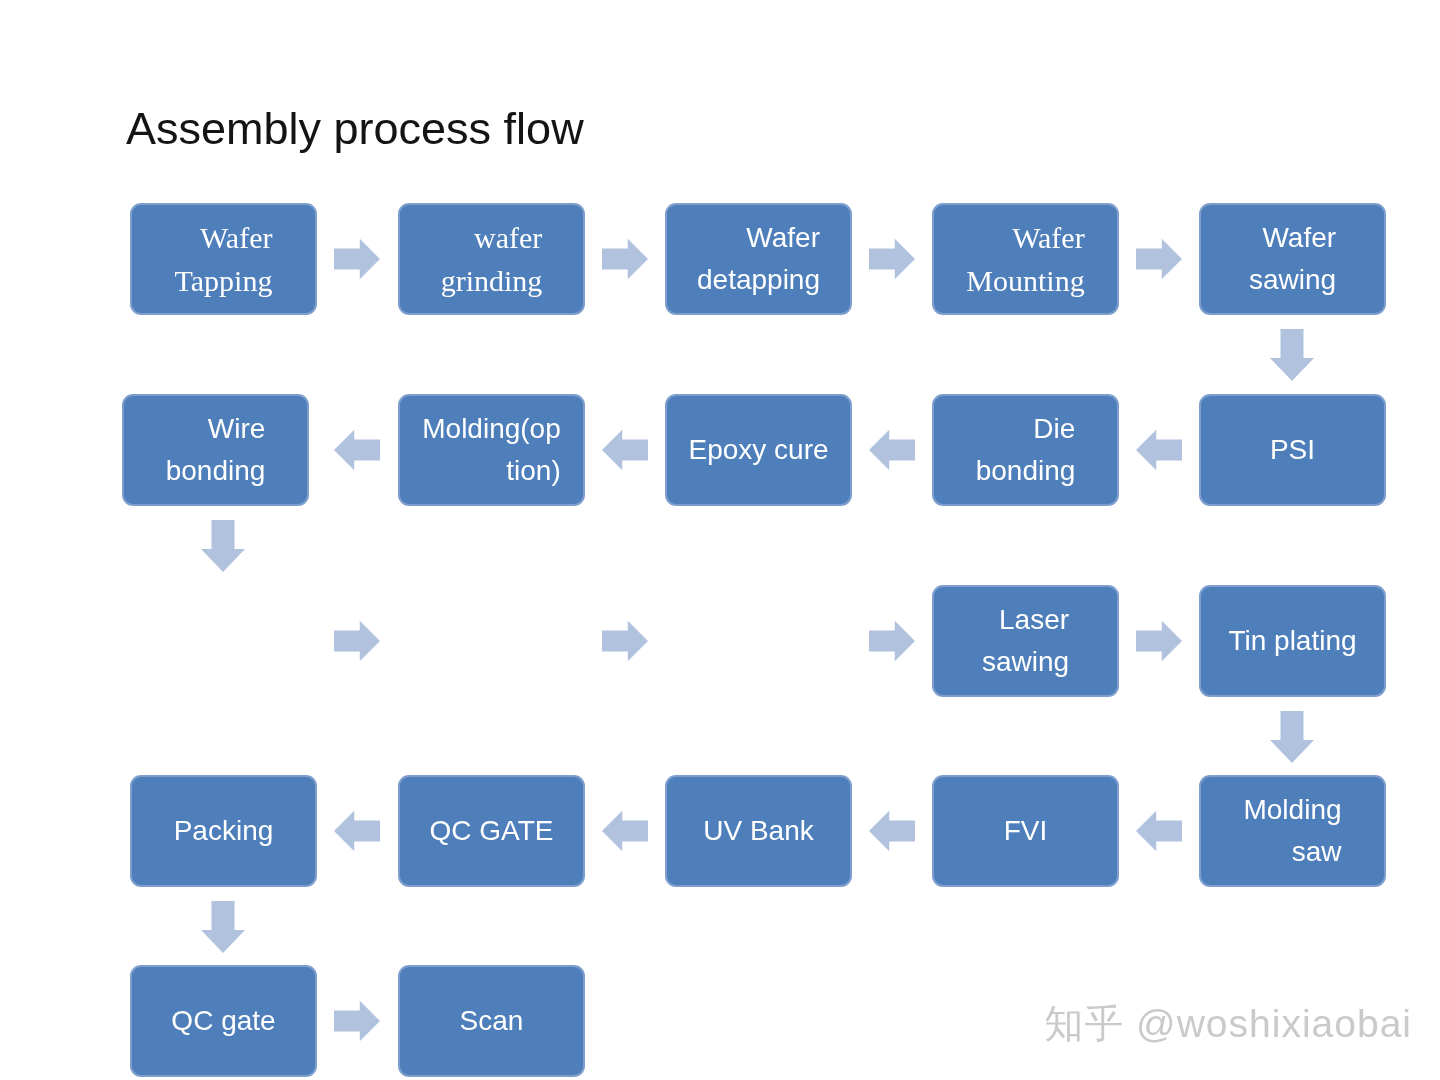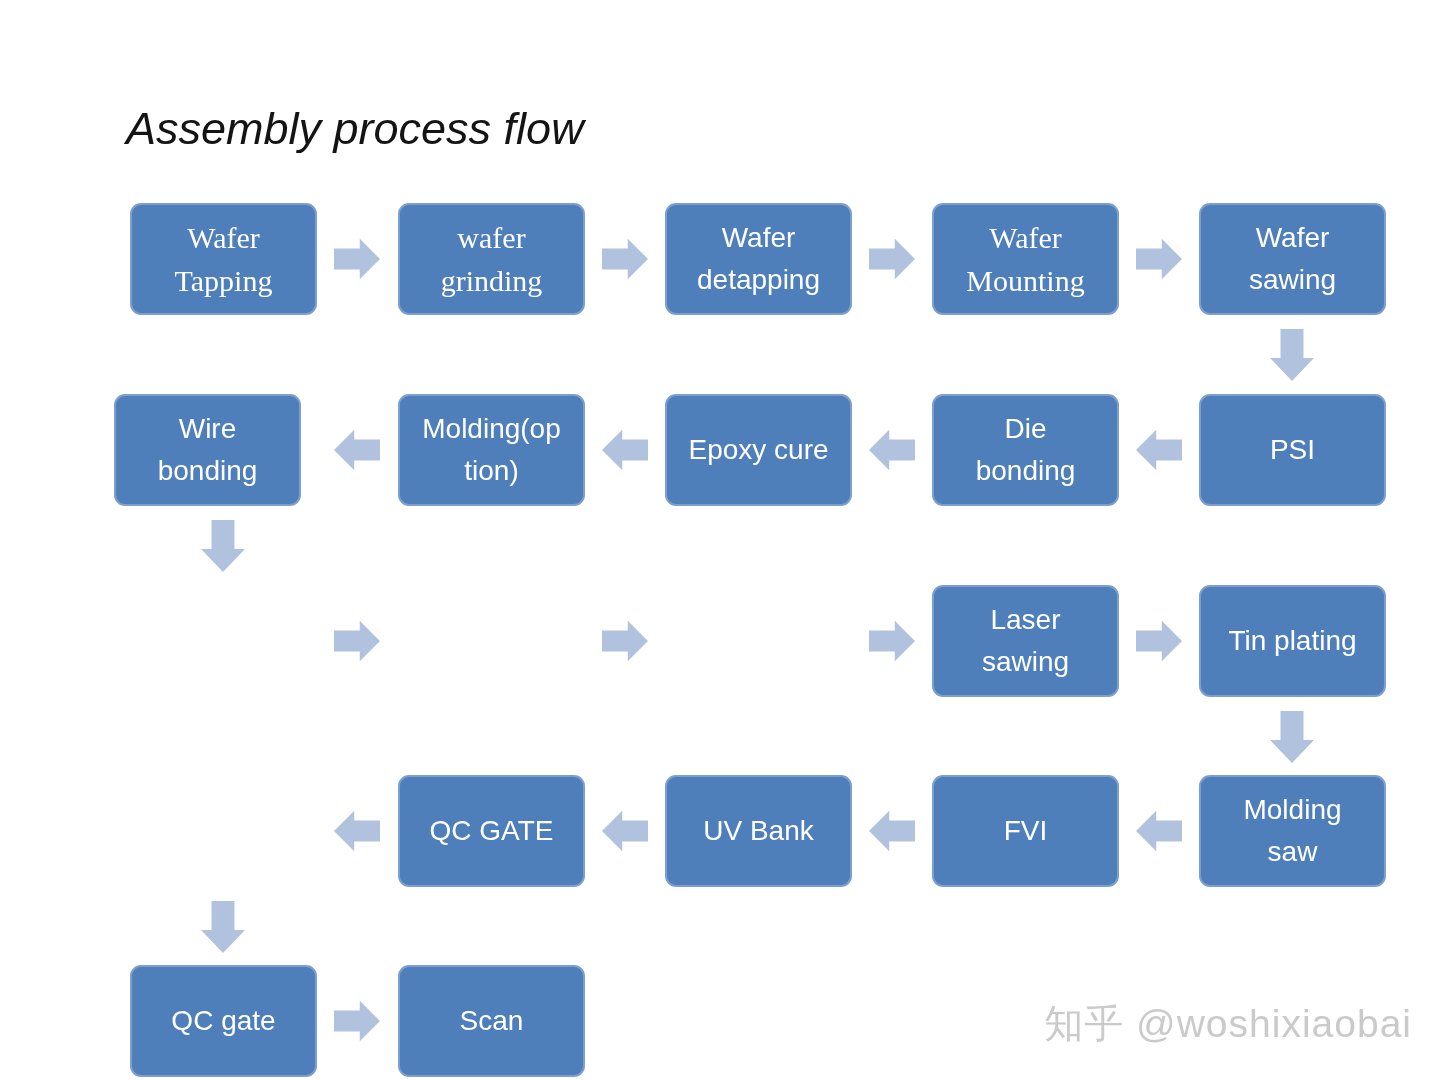--- a/index.html
+++ b/index.html
@@ -22,33 +22,32 @@
     width:1440px;height:1080px;
     background:#ffffff;
   }
   .title{
     position:absolute;
     left:126px;top:103px;
     font-size:45px;
     font-weight:400;
     color:var(--title-color);
     font-family:"Liberation Sans", sans-serif;
-    font-style:italic;
   }
   .box{
     position:absolute;
     width:187px;height:112px;
     background:var(--box-fill);
     border:2px solid var(--box-border);
     border-radius:11px;
     color:var(--box-text);
     display:flex;
     align-items:center;
     justify-content:center;
-    text-align:center;
+    text-align:right;
     white-space:pre-line;
     font-size:28px;
     line-height:1.5;
     padding:0 6px;
     font-family:"Liberation Sans", sans-serif;
   }
   .box.serif{
     font-family:"Liberation Serif", serif;
     font-size:30px;
     line-height:1.45;
@@ -95,21 +94,21 @@
 detapping</div>
   <div class="arrow h right" style="left:869px;top:236px"></div>
   <div class="box serif" style="left:932px;top:203px">Wafer
 Mounting</div>
   <div class="arrow h right" style="left:1136px;top:236px"></div>
   <div class="box" style="left:1199px;top:203px">Wafer
 sawing</div>
 
   <div class="arrow v down" style="left:1267px;top:329px"></div>
 
-  <div class="box" style="left:114px;top:394px">Wire
+  <div class="box" style="left:122px;top:394px">Wire
 bonding</div>
   <div class="arrow h left" style="left:334px;top:427px"></div>
   <div class="box" style="left:398px;top:394px">Molding(op
 tion)</div>
   <div class="arrow h left" style="left:602px;top:427px"></div>
   <div class="box" style="left:665px;top:394px">Epoxy cure</div>
   <div class="arrow h left" style="left:869px;top:427px"></div>
   <div class="box" style="left:932px;top:394px">Die
 bonding</div>
   <div class="arrow h left" style="left:1136px;top:427px"></div>
@@ -120,20 +119,21 @@
   <div class="arrow h right" style="left:334px;top:618px"></div>
   <div class="arrow h right" style="left:602px;top:618px"></div>
   <div class="arrow h right" style="left:869px;top:618px"></div>
   <div class="box" style="left:932px;top:585px">Laser
 sawing</div>
   <div class="arrow h right" style="left:1136px;top:618px"></div>
   <div class="box" style="left:1199px;top:585px">Tin plating</div>
 
   <div class="arrow v down" style="left:1267px;top:711px"></div>
 
+  <div class="box" style="left:130px;top:775px">Packing</div>
   <div class="arrow h left" style="left:334px;top:808px"></div>
   <div class="box" style="left:398px;top:775px">QC GATE</div>
   <div class="arrow h left" style="left:602px;top:808px"></div>
   <div class="box" style="left:665px;top:775px">UV Bank</div>
   <div class="arrow h left" style="left:869px;top:808px"></div>
   <div class="box" style="left:932px;top:775px">FVI</div>
   <div class="arrow h left" style="left:1136px;top:808px"></div>
   <div class="box" style="left:1199px;top:775px">Molding
 saw</div>
 

